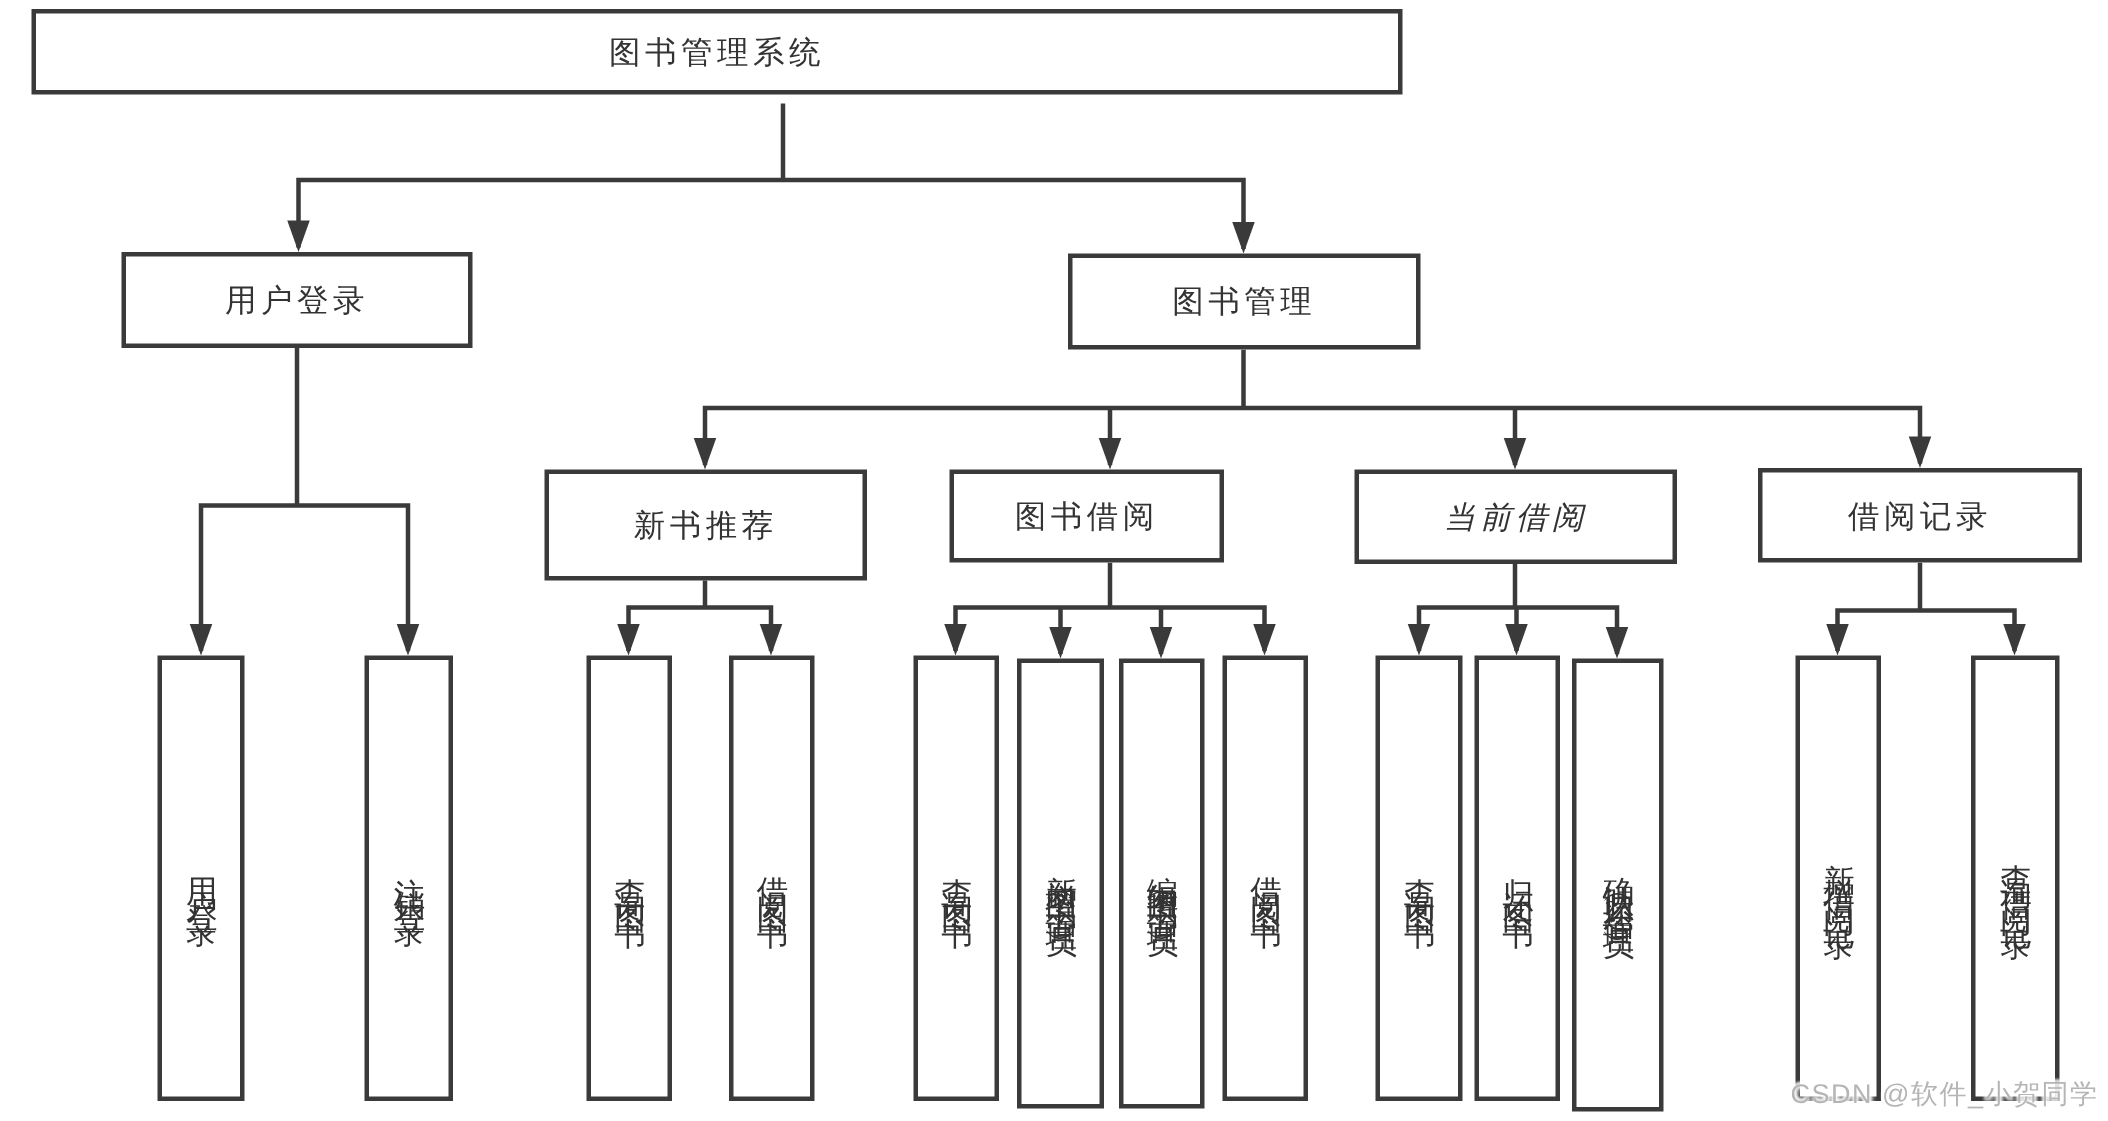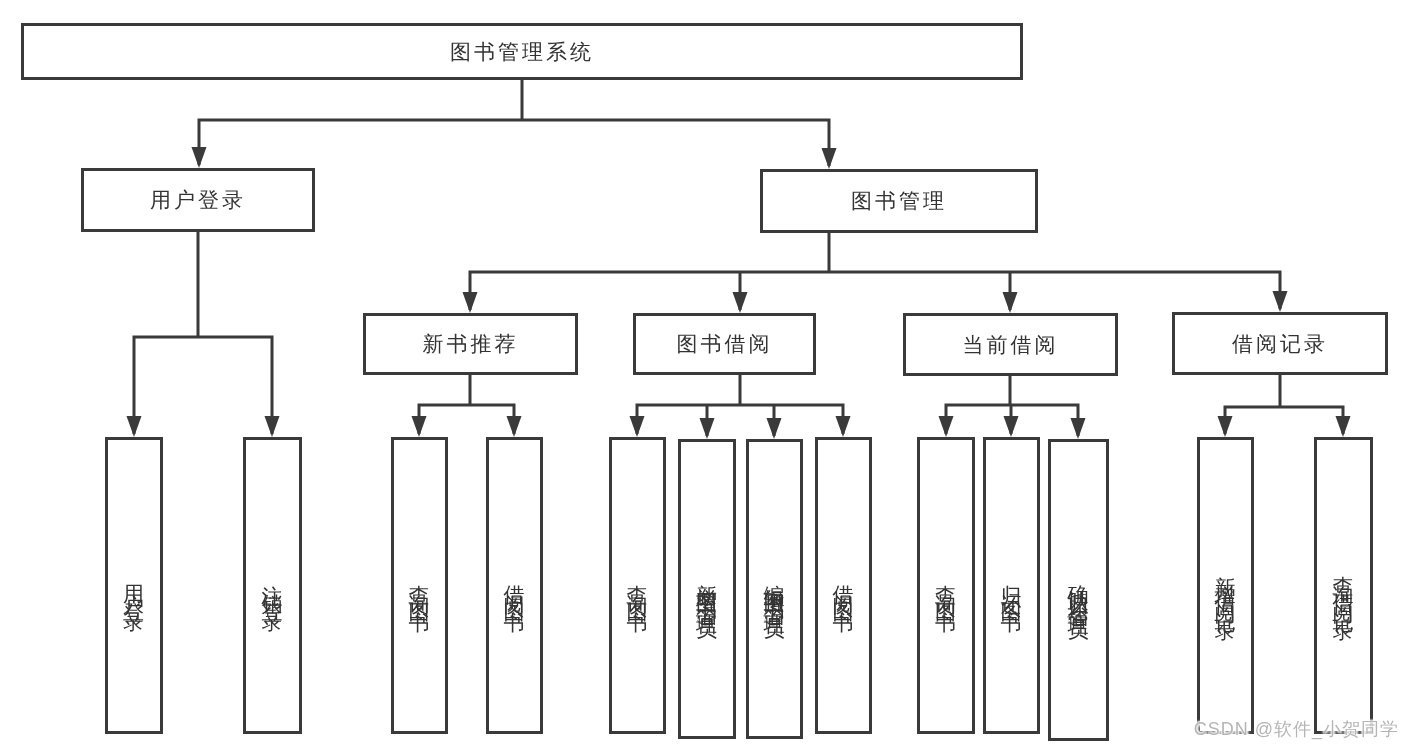--- a/index.html
+++ b/index.html
@@ -34,28 +34,28 @@
   }
   .vnode{
     writing-mode:vertical-rl;
     text-orientation:mixed;
     letter-spacing:9px;
     line-height:1;
     white-space:normal;
   }
   .vnode.long{letter-spacing:5px;}
   
-  #n-root{left:21px;top:23px;width:1002px;height:57px;}
+  #n-root{left:21px;top:6px;width:914px;height:57px;}
   
   #n-user-login{left:81px;top:168px;width:234px;height:64px;}
-  #n-book-mgmt{left:712px;top:169px;width:278px;height:64px;margin-left:48px;}
+  #n-book-mgmt{left:712px;top:169px;width:235px;height:64px;}
   
-  #n-nbr{left:363px;top:313px;width:215px;height:62px;}
+  #n-nbr{left:363px;top:313px;width:215px;height:74px;}
   #n-bb{left:633px;top:313px;width:183px;height:62px;}
-  #n-cb{left:903px;top:313px;width:215px;height:63px;}
+  #n-cb{left:903px;top:313px;width:215px;height:63px;font-style:italic;}
   #n-br{left:1172px;top:312px;width:216px;height:63px;}
   
   .vnode{top:437px;height:297px;width:57px;}
   #l-ul-login{left:105px;width:58px;}
   #l-ul-logout{left:243px;width:59px;}
   #l-nbr-query{left:391px;}
   #l-nbr-borrow{left:486px;}
   #l-bb-query{left:609px;}
   #l-bb-add{left:678px;width:58px;top:439px;height:300px;}
   #l-bb-edit{left:746px;top:439px;height:300px;}

